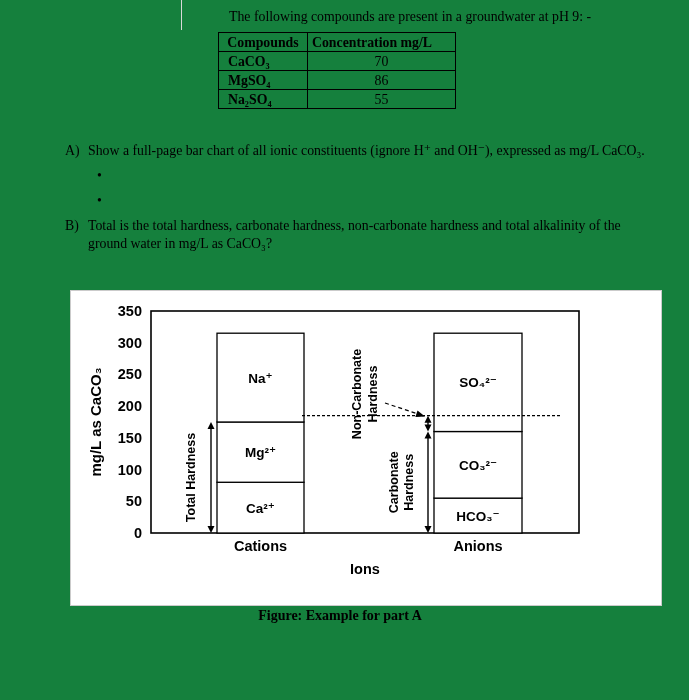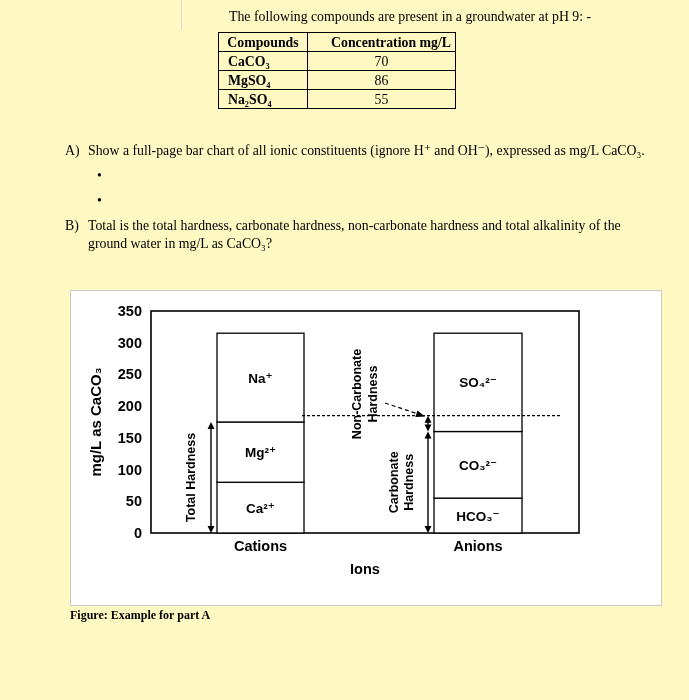--- a/index.html
+++ b/index.html
@@ -2,35 +2,35 @@
 <html><head>
 <meta charset="utf-8">
 <style>
   * { margin: 0; padding: 0; box-sizing: border-box; }
   html, body { background: #ffffff; }
   body {
     width: 689px; height: 700px;
     font-family: "Liberation Serif", "DejaVu Serif", serif;
     font-size: 13.8px; color: #000;
   }
-  .page { position: relative; width: 689px; height: 700px; background: #fef9c3; overflow: hidden; }
+  .page { position: relative; width: 689px; height: 700px; background: #15803d; overflow: hidden; }
 
   .crop-line { position: absolute; left: 181px; top: 0; width: 1px; height: 30px; background: #d9d9d9; }
 
   .intro { position: absolute; left: 229px; top: 8px; line-height: 18px; }
 
   .compound-table {
     position: absolute; left: 218px; top: 32px;
     border-collapse: collapse; font-size: 13.8px;
   }
   .compound-table th, .compound-table td {
     border: 1px solid #000; height: 19px; padding: 0 4px; line-height: 17px;
   }
   th.col-compound { width: 89px; text-align: center; font-weight: bold; }
-  th.col-conc { width: 148px; text-align: right; font-weight: bold; }
+  th.col-conc { width: 148px; text-align: left; font-weight: bold; }
   td.compound { font-weight: bold; text-align: left; padding-left: 9px; }
   td.conc { text-align: center; }
 
   .questions { position: absolute; left: 65px; top: 142px; width: 592px; line-height: 18px; }
   .q-item { display: flex; }
   .q-label { width: 23px; flex: none; }
   .q-text { flex: 1; }
   .bullets { list-style: none; margin: 7px 0 0 30px; }
   .bullet-item { display: flex; margin-bottom: 7px; }
   .bullet-glyph { width: 21px; flex: none; padding-left: 2px; }
@@ -47,21 +47,21 @@
     font-weight: bold; fill: #000;
   }
   .tick { font-size: 14.5px; }
   .axis-title { font-size: 15px; }
   .seg-label { font-size: 13.5px; }
   .cat-label { font-size: 14.5px; }
   .ann-label { font-size: 12.5px; }
 
   .figure-caption {
     position: absolute; left: 70px; top: 608px; width: 540px;
-    text-align: left; font-weight: bold; font-size: 12px;
+    text-align: center; font-weight: bold; font-size: 14px;
   }
 </style>
 </head>
 <body>
 
 <div class="page">
 
   <div class="crop-line"></div>
 
   <p class="intro">The following compounds are present in a groundwater at pH 9: -</p>

